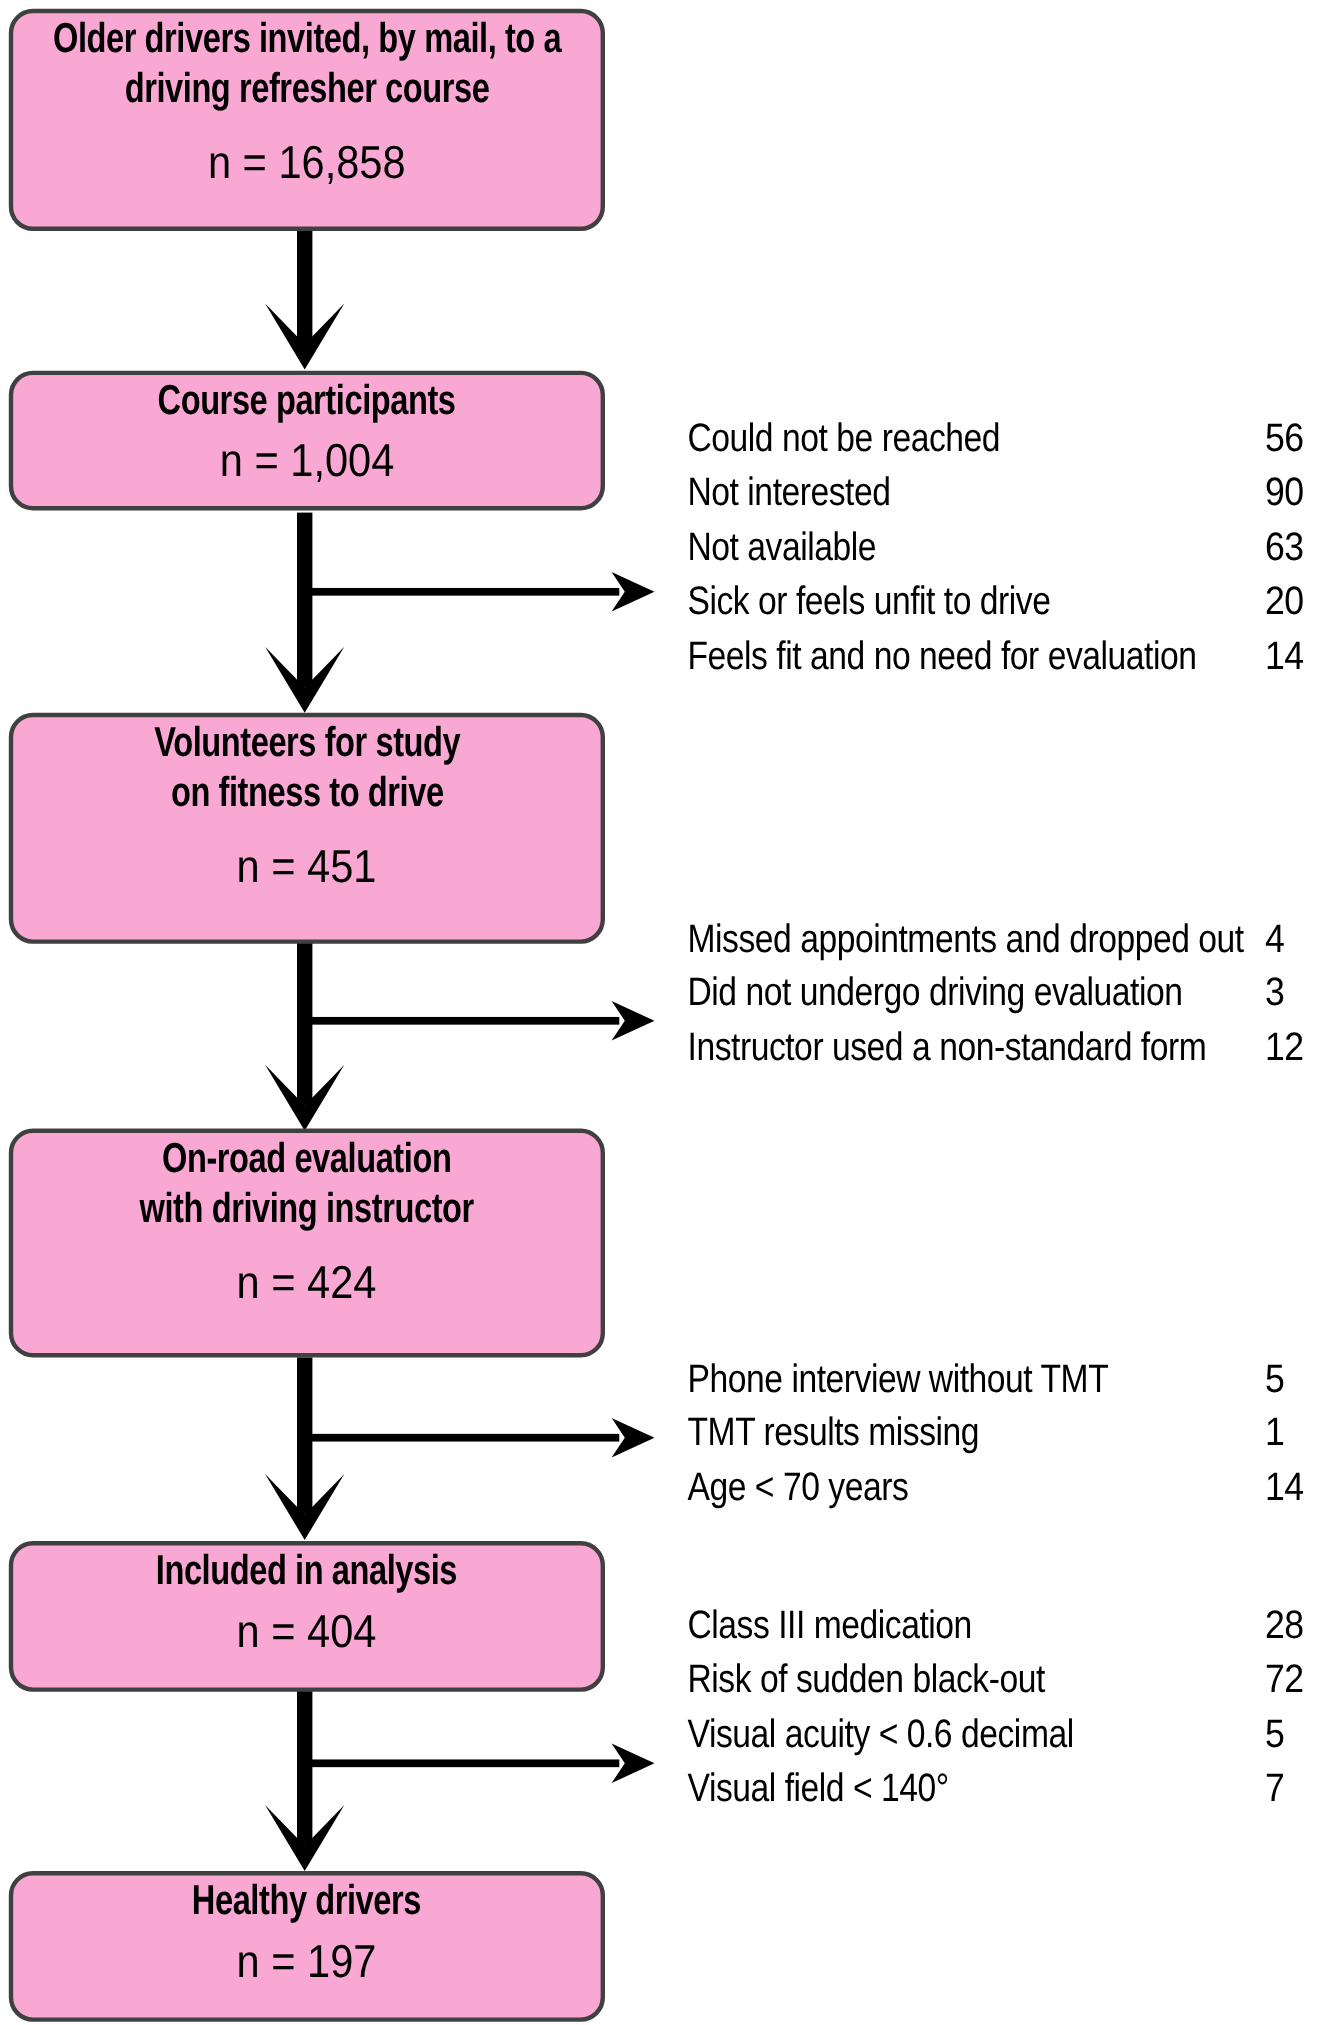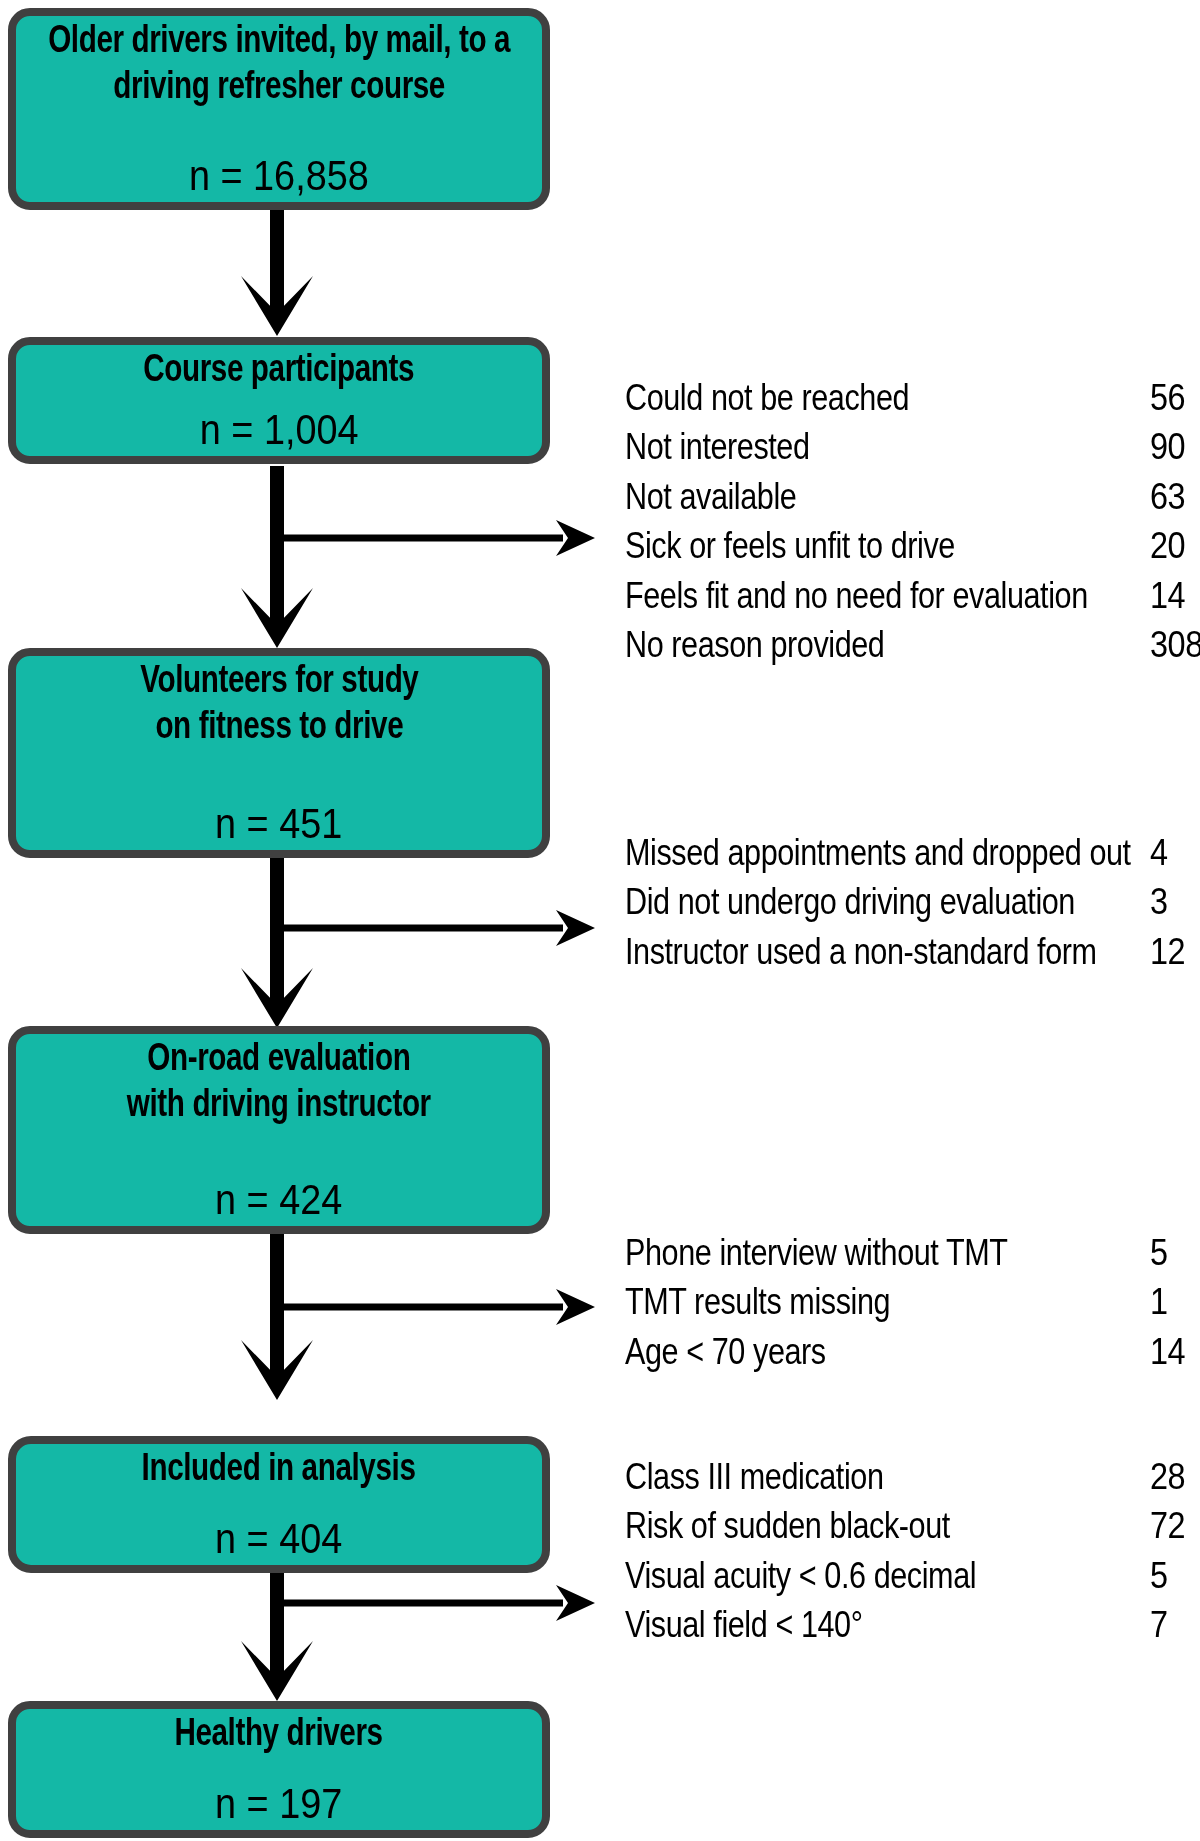--- a/index.html
+++ b/index.html
@@ -15,26 +15,26 @@
   .arrow-layer {
     position: absolute;
     left: 0; top: 0;
     width: 1200px; height: 1841px;
   }
   .box {
     position: absolute;
     left: 8px;
     width: 542px;
     box-sizing: border-box;
-    border: 8px solid #404040;
+    border: 4px solid #404040;
     border-radius: 22px;
-    background: #14b8a6;
+    background: #f9a8d4;
     display: flex;
     flex-direction: column;
-    justify-content: space-between;
+    justify-content: flex-start;
     align-items: center;
   }
   .box.two-line { gap: 18px; }
   .box.one-line { gap: 6px; }
   .box-title {
     font-weight: 700;
     font-size: 38px;
     line-height: 46px;
     letter-spacing: -0.5px;
     text-align: center;
@@ -134,21 +134,21 @@
   </div>
 
   <div class="box two-line" style="top:1026px;height:208px;">
     <div class="box-title">
       <div>On-road evaluation</div>
       <div>with driving instructor</div>
     </div>
     <div class="box-n">n = 424</div>
   </div>
 
-  <div class="box one-line" style="top:1436px;height:137px;border-radius:23px;">
+  <div class="box one-line" style="top:1401px;height:137px;">
     <div class="box-title">
       <div>Included in analysis</div>
     </div>
     <div class="box-n">n = 404</div>
   </div>
 
   <div class="box one-line" style="top:1701px;height:137px;">
     <div class="box-title">
       <div>Healthy drivers</div>
     </div>
@@ -169,24 +169,20 @@
       <div class="num">63</div>
     </div>
     <div class="row">
       <div class="lbl">Sick or feels unfit to drive</div>
       <div class="num">20</div>
     </div>
     <div class="row">
       <div class="lbl">Feels fit and no need for evaluation</div>
       <div class="num">14</div>
     </div>
-    <div class="row">
-      <div class="lbl">No reason provided</div>
-      <div class="num">308</div>
-    </div>
   </div>
 
   <div class="list" style="top:828px;">
     <div class="row">
       <div class="lbl">Missed appointments and dropped out</div>
       <div class="num">4</div>
     </div>
     <div class="row">
       <div class="lbl">Did not undergo driving evaluation</div>
       <div class="num">3</div>

